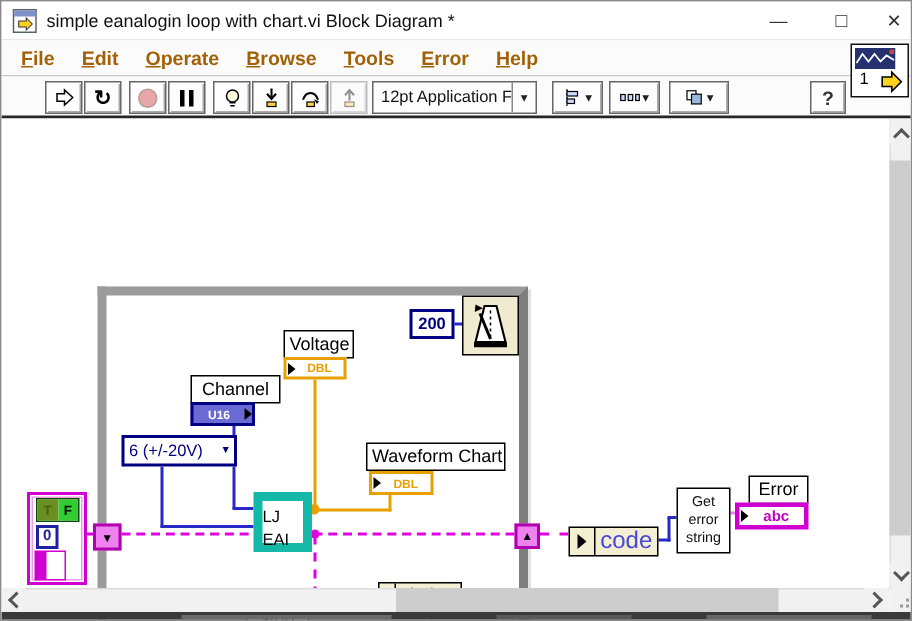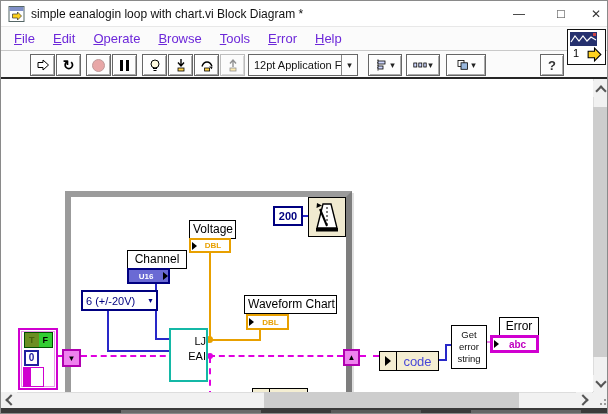--- a/index.html
+++ b/index.html
@@ -4,21 +4,21 @@
 <style>
   html,body{margin:0;padding:0;background:#ddd;font-family:"Liberation Sans",sans-serif;}
   .window{position:relative;width:608px;height:414px;background:#fff;border:1px solid #8a8a8a;box-sizing:border-box;overflow:hidden;margin:0 auto;}
   .abs{position:absolute;box-sizing:border-box;}
   
   .titlebar{left:0;top:0;width:608px;height:26px;background:#fff;border-bottom:1px solid #e8e8e8;}
   .title-text{left:30px;top:0;height:26px;line-height:26px;font-size:12px;color:#111;white-space:nowrap;}
   .wbtn{top:0;height:26px;width:30px;text-align:center;line-height:26px;font-size:12px;color:#333;}
   
   .menubar{left:0;top:26px;width:608px;height:24px;background:#fbfbfb;border-bottom:1px solid #c9c9c9;display:flex;align-items:center;padding-left:4px;}
-  .mi{font-size:13px;color:#6d28d9;padding:0 9px;line-height:22px;}
+  .mi{font-size:13px;color:#a16207;padding:0 9px;line-height:22px;font-weight:bold;}
   .mi::first-letter{text-decoration:underline;}
   
   .toolbar{left:0;top:50px;width:608px;height:28px;background:#fbfbfb;border-bottom:2px solid #262626;}
   .tbtn{top:3px;height:22px;width:25px;background:#fdfdfd;border:1px solid #666;box-shadow:inset 1px 1px 0 #fff,inset -1px -1px 0 #aaa;display:flex;align-items:center;justify-content:center;}
   .dim{opacity:.42;}
   .fontsel{left:247px;top:3px;width:110px;height:22px;background:#fdfdfd;border:1px solid #666;display:flex;align-items:center;}
   .fontsel .txt{flex:1;font-size:11px;padding-left:5px;color:#111;white-space:nowrap;overflow:hidden;}
   .fontsel .arr{width:15px;height:100%;border-left:1px solid #888;display:flex;align-items:center;justify-content:center;font-size:9px;color:#222;}
   .ddbtn{top:3px;height:22px;background:#fdfdfd;border:1px solid #666;box-shadow:inset 1px 1px 0 #fff,inset -1px -1px 0 #aaa;display:flex;align-items:center;justify-content:center;gap:1px;font-size:9px;color:#222;}
   .vi-panel{left:566px;top:28px;width:39px;height:36px;background:#fff;border:1px solid #111;}
@@ -30,21 +30,21 @@
   .wireH{height:2px;background:#2828c8;}
   .wireV{width:2px;background:#2828c8;}
   .owireH{height:2px;background:#e8a000;}
   .owireV{width:2px;background:#e8a000;}
   .edashH{height:0;border-top:2px dashed #e000e0;}
   .edashV{width:0;border-left:2px dashed #e000e0;}
   .gdotV{width:0;border-left:1px dotted #1a7a1a;}
   .dot{border-radius:50%;}
   .unb{background:#f4eed2;border:1px solid #000;display:flex;align-items:stretch;}
   .unb .acell{width:16px;display:flex;align-items:center;justify-content:center;border-right:1px solid #000;}
-  .unb .fcell{flex:1;display:flex;align-items:center;justify-content:center;font-size:13px;}
+  .unb .fcell{flex:1;display:flex;align-items:center;justify-content:center;font-size:16px;}
   
   .sb{background:#f1f1f1;}
   .sb-thumb{background:#cdcdcd;}
   .chv{width:6px;height:6px;border-right:2px solid #555;border-bottom:2px solid #555;}
   .sbbtn{display:flex;align-items:center;justify-content:center;background:#f1f1f1;}
   .grip{background:#f1f1f1;}
   .strip{background:#3a3a3a;}
 </style>
 </head>
 <body>
@@ -239,21 +239,21 @@
           <path d="M5,3 l5,2.5 -5.5,2.5 z" fill="#000"></path>
         </svg>
     </div>
 
     <div class="abs lbl" style="left:243px;top:216px;width:93px;text-align:center;">Waveform Chart</div>
     <div class="abs" style="left:245px;top:235px;width:43px;height:16px;border:2px solid #e8a000;background:#fff;display:flex;align-items:center;">
       <span class="tri-r" style="margin-left:1px;"></span>
       <span style="flex:1;text-align:center;color:#e8a000;font-size:8px;font-weight:bold;">DBL</span>
     </div>
 
-    <div class="abs" style="left:168px;top:249px;width:39px;height:54px;border:2px solid #14b8a6;background:#fff;text-align:right;font-size:11px;line-height:15px;padding-top:4px;color:#000;">
+    <div class="abs" style="left:168px;top:249px;width:39px;height:40px;border:6px solid #14b8a6;background:#fff;text-align:left;font-size:11px;line-height:15px;padding-top:4px;color:#000;">
       <div>LJ</div>
       <div>EAI</div>
     </div>
 
     <div class="abs unb" style="left:251px;top:309px;width:56px;height:19px;">
       <span class="acell">
           <span class="tri-r" style="border-left-width:6px;border-top-width:5px;border-bottom-width:5px;"></span>
         </span>
       <span class="fcell" style="color:#1e7f1e;">status</span>
     </div>

